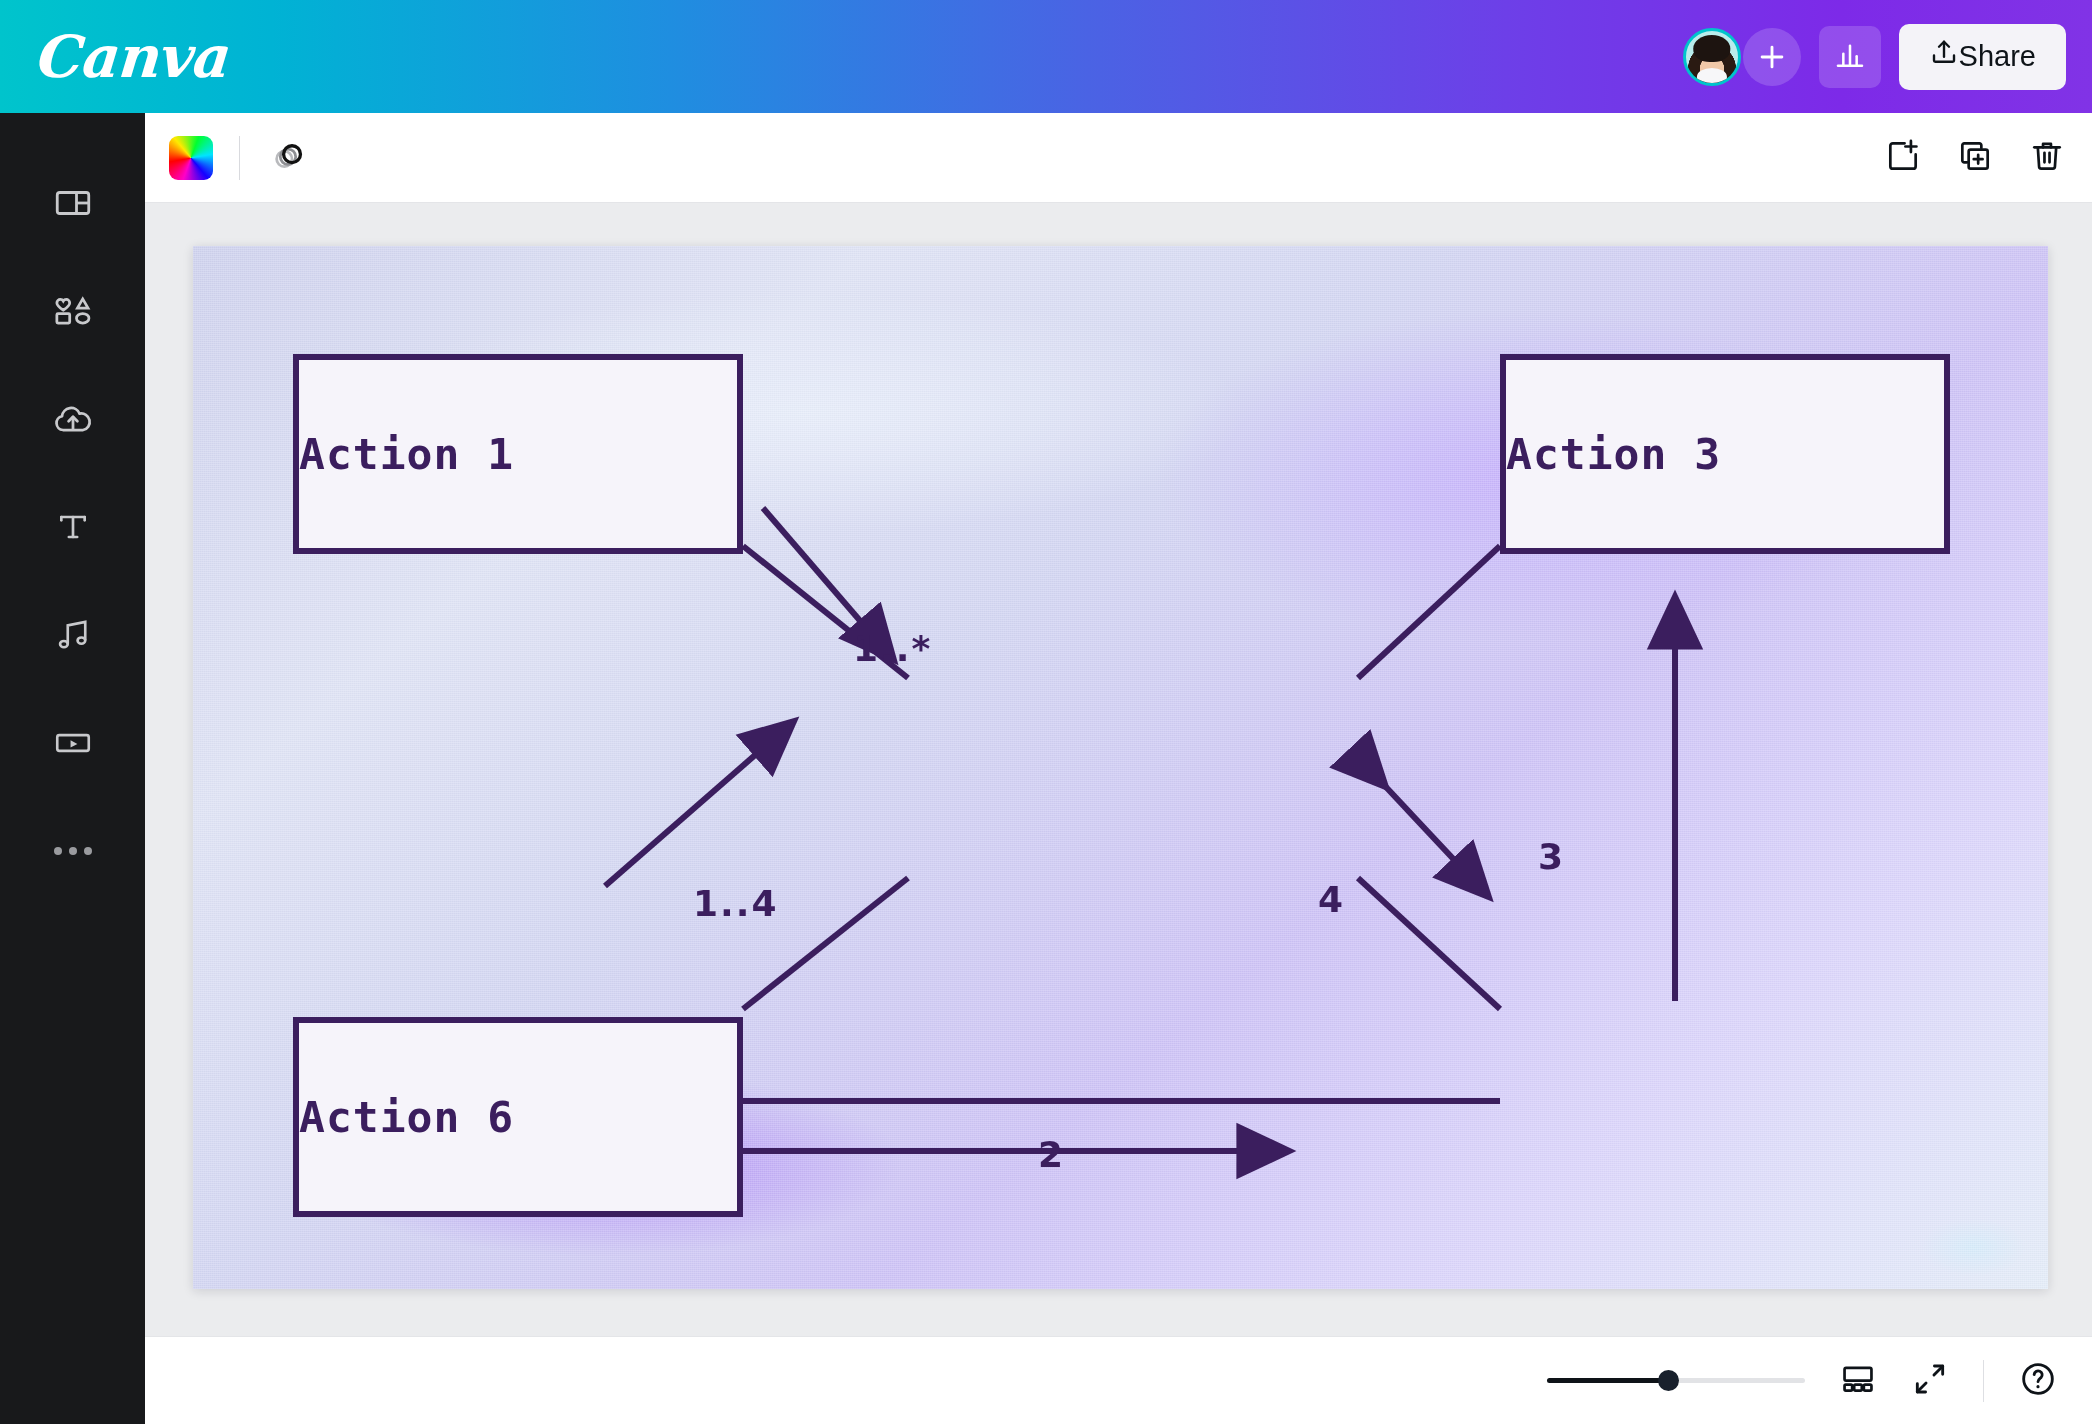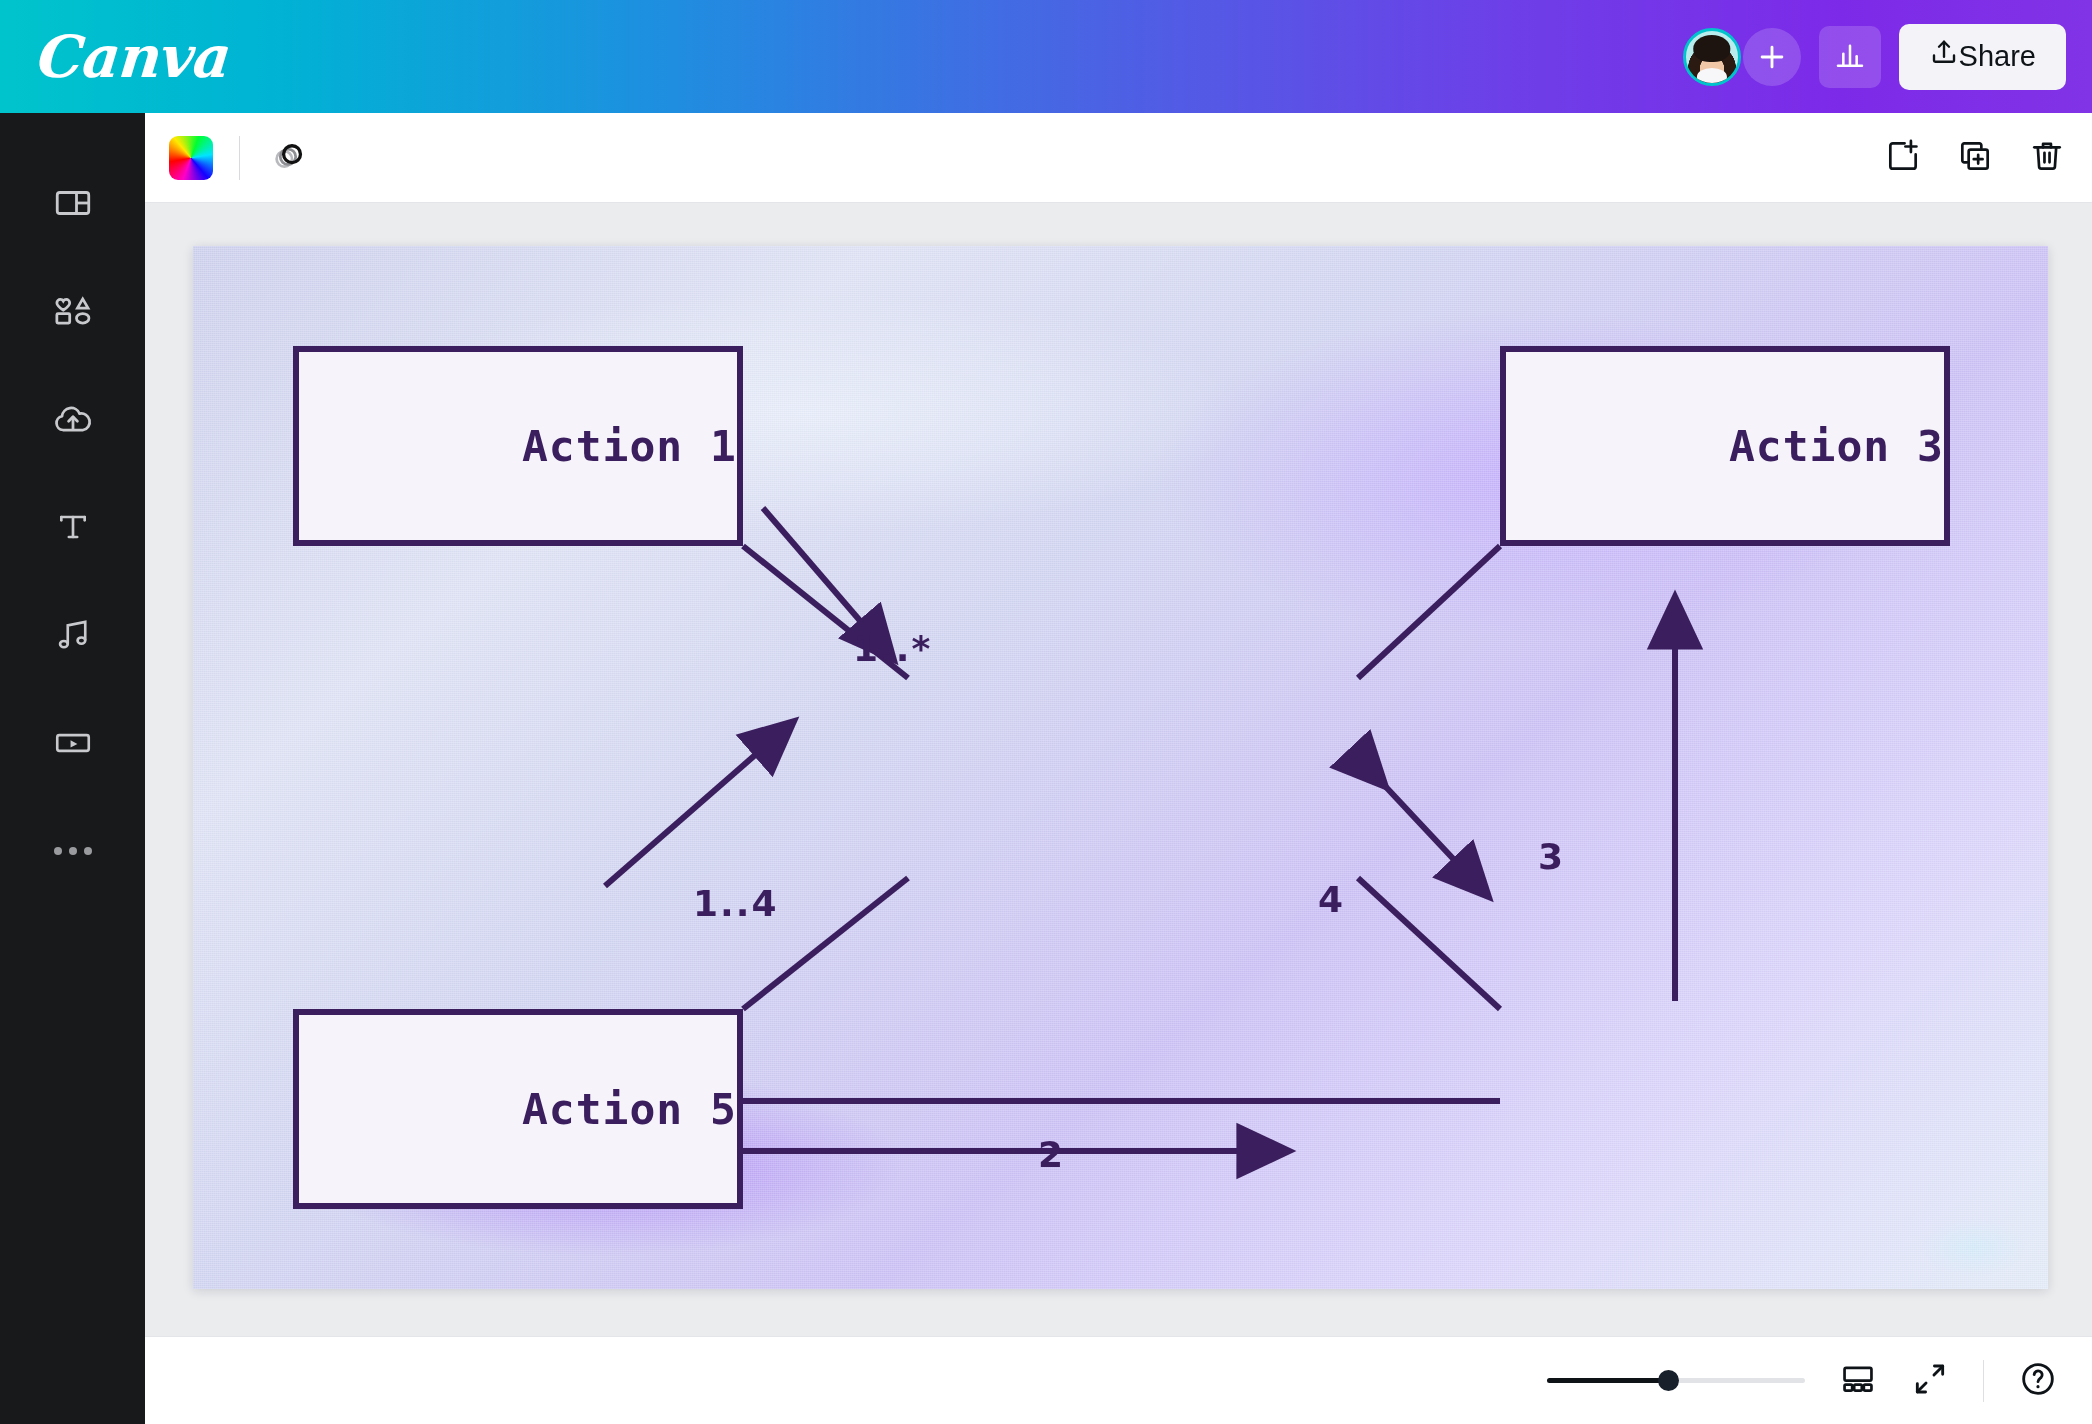--- a/index.html
+++ b/index.html
@@ -102,22 +102,22 @@
     content:""; position:absolute; inset:0; pointer-events:none; opacity:.30;
     background-image:
       repeating-linear-gradient(0deg, rgba(255,255,255,.45) 0 1px, rgba(0,0,0,.035) 1px 2px),
       repeating-linear-gradient(90deg, rgba(255,255,255,.30) 0 1px, rgba(0,0,0,.03) 1px 2px);
   }
   .diagram { position:absolute; inset:0; }
   .node {
     position:absolute;
     background:#f6f4fa;
     border:6px solid #3b1e5e;
-    display:flex; align-items:center; justify-content:flex-end;
-    cursor:pointer; z-index:3;
+    display:flex; align-items:center; justify-content:flex-start;
+    cursor:pointer; z-index:3;margin-top:8px;
   }
   .node span{
     font-family:"DejaVu Sans Mono", monospace;
     font-weight:700; font-size:43px; color:#3b1e5e; letter-spacing:1px;
   }
   .edge-label{
     position:absolute; z-index:4;
     font-family:"DejaVu Sans", sans-serif; font-weight:700;
     font-size:36px; color:#3b1e5e; letter-spacing:2px;
   }
@@ -326,21 +326,21 @@
           </g>
         </svg>
 
         <div class="node" style="left:100px; top:100px; width:450px; height:200px;">
           <span>Action 1</span>
         </div>
         <div class="node" style="left:1307px; top:100px; width:450px; height:200px;">
           <span>Action 3</span>
         </div>
         <div class="node" style="left:100px; top:763px; width:450px; height:200px;">
-          <span>Action 5</span>
+          <span>Action 6</span>
         </div>
 
         <div class="edge-label" style="left:660px; top:382px;">1..*</div>
         <div class="edge-label" style="left:500px; top:637px;">1..4</div>
         <div class="edge-label" style="left:1125px; top:633px;">4</div>
         <div class="edge-label" style="left:1345px; top:590px;">3</div>
         <div class="edge-label" style="left:845px; top:888px;">2</div>
 
       </div>
     </div>

